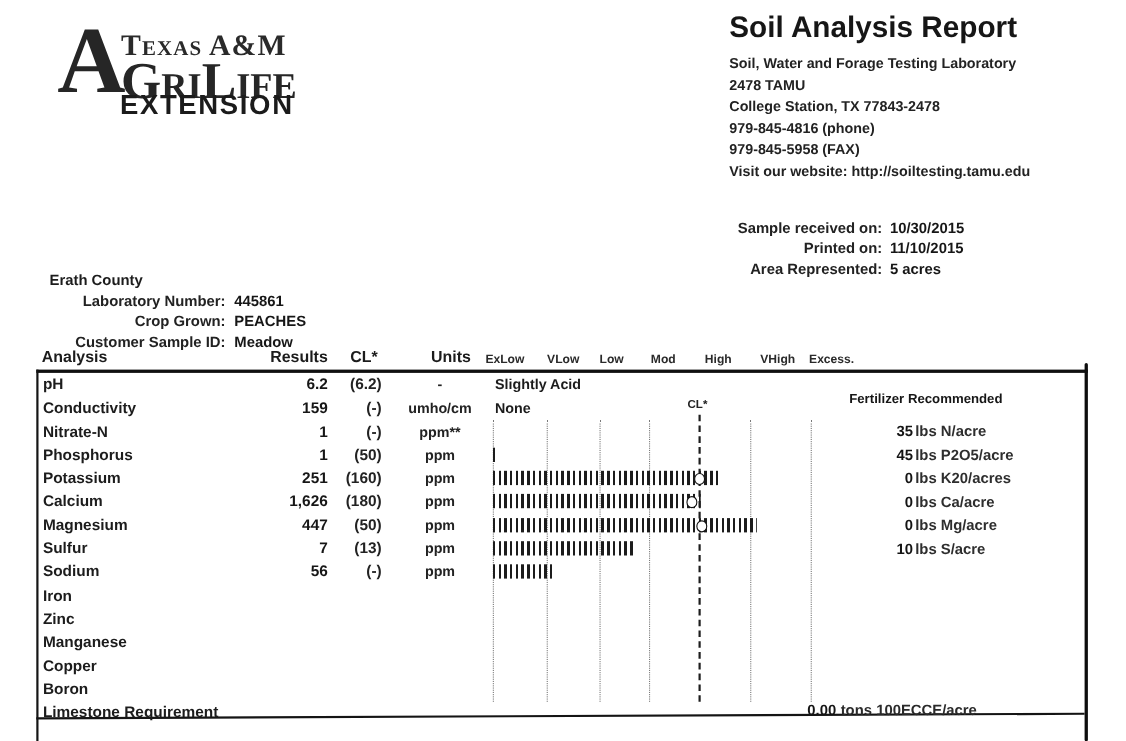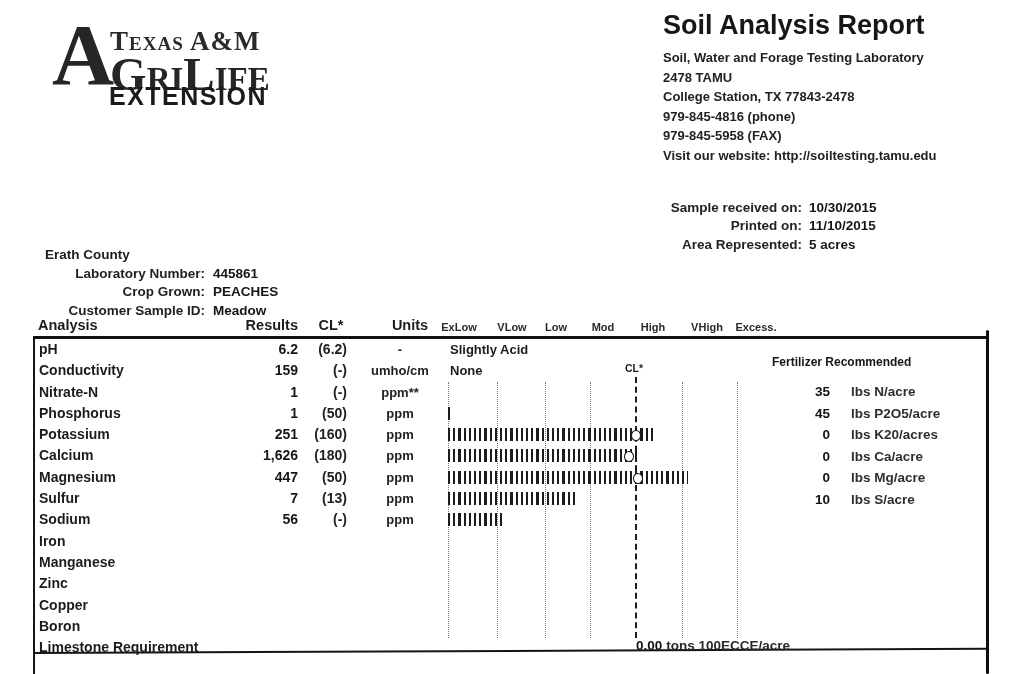--- a/index.html
+++ b/index.html
@@ -62,22 +62,22 @@
   
   .grid{position:absolute;top:43px;height:256px;width:0;border-left:1px dotted #787878;}
   .grid-cl{position:absolute;top:38px;height:261px;width:0;border-left:2px dashed #1d1d1d;}
   .cl-chart-label{position:absolute;left:592px;top:23px;font-size:10.5px;font-weight:700;color:#222;}
 
   
   .fert-title{left:772px;top:355px;font-size:12px;font-weight:700;color:#161616;}
   .fert-list{left:762px;top:381px;font-size:13.5px;line-height:21.6px;}
   .fert-row{display:flex;}
   .fert-amt{width:68px;text-align:right;font-weight:700;color:#141414;}
-  .fert-unit{margin-left:21px;font-weight:600;color:#2e2e2e;}
-  .lime-val{left:636px;top:638px;width:302px;text-align:left;font-size:13.5px;font-weight:600;color:#2a2a2a;}
+  .fert-unit{margin-left:2px;font-weight:600;color:#2e2e2e;}
+  .lime-val{left:660px;top:638px;width:302px;text-align:center;font-size:13.5px;font-weight:600;color:#2a2a2a;}
   .lime-amt{font-weight:700;color:#141414;margin-right:4px;}
 </style>
 </head>
 <body>
 
 <div class="page">
 
   <div class="abs logo">
     <div class="logo-main">
       <span class="logo-a">A</span>
@@ -223,24 +223,24 @@
       <span class="c-name">Sodium</span>
       <span class="c-res">56</span>
       <span class="c-cl">(-)</span>
       <span class="c-units">ppm</span>
       <span class="rowbar" style="width: 54px; display: block;"></span>
     </div>
     <div class="trow">
       <span class="c-name">Iron</span>
     </div>
     <div class="trow">
+      <span class="c-name">Zinc</span>
+    </div>
+    <div class="trow">
       <span class="c-name">Manganese</span>
-    </div>
-    <div class="trow">
-      <span class="c-name">Zinc</span>
     </div>
     <div class="trow">
       <span class="c-name">Copper</span>
     </div>
     <div class="trow">
       <span class="c-name">Boron</span>
     </div>
     <div class="trow">
       <span class="c-name">Limestone Requirement</span>
     </div>

